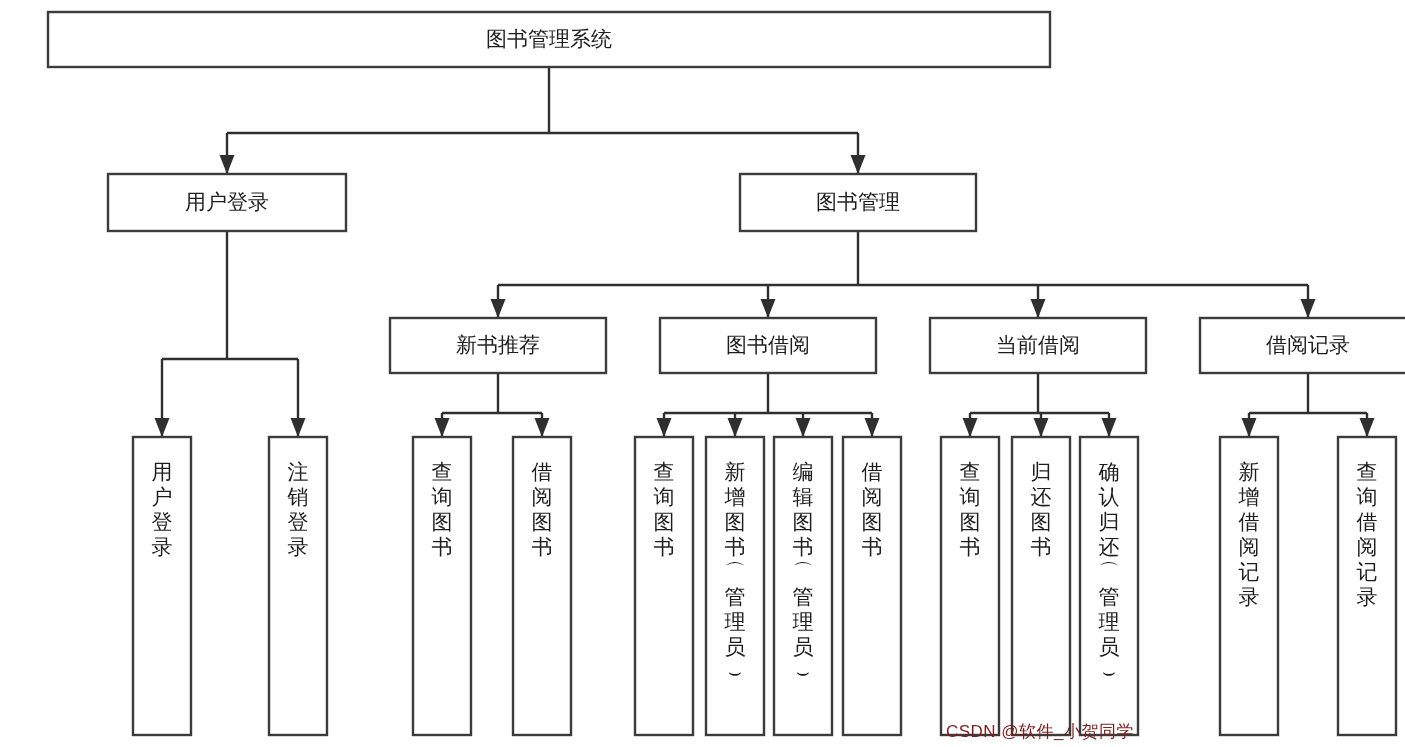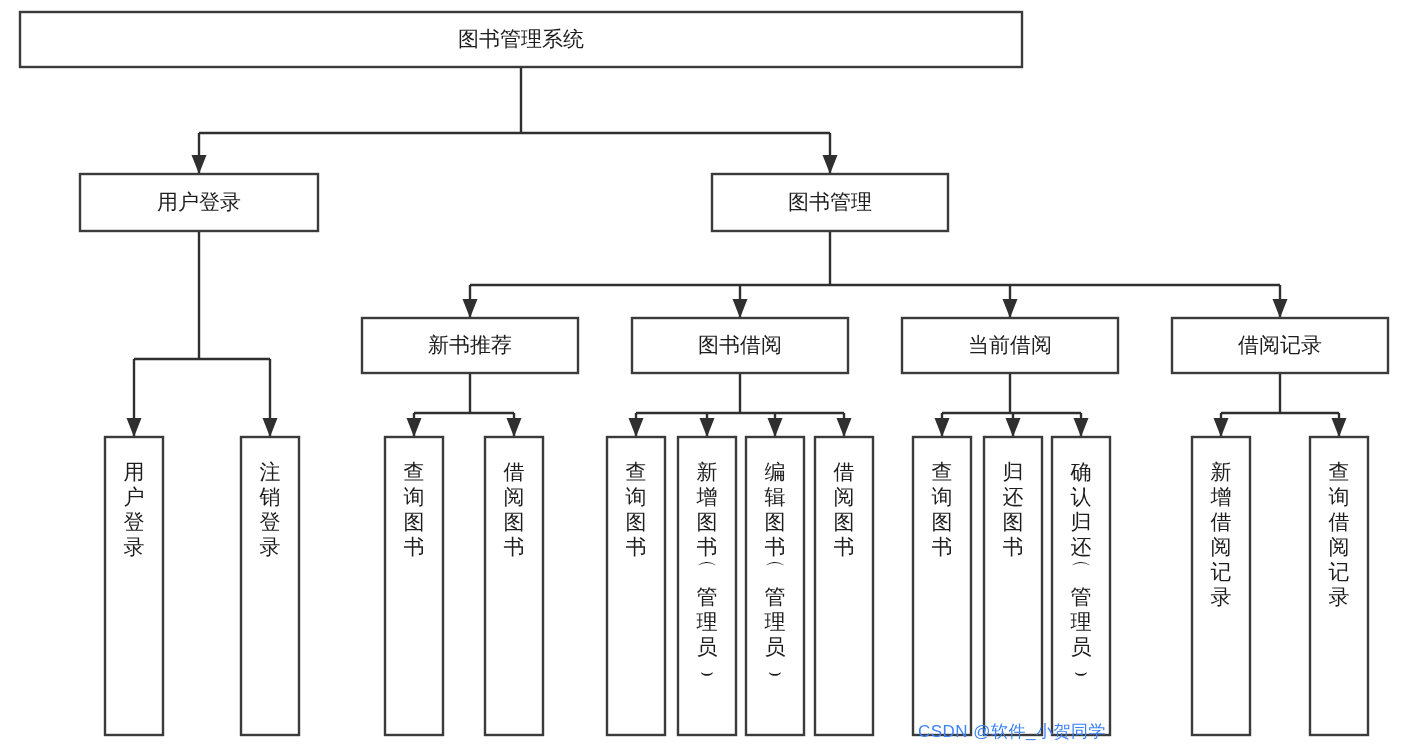--- a/index.html
+++ b/index.html
@@ -12,20 +12,21 @@
     width: 1405px;
     height: 747px;
     font-family: "Liberation Sans", "DejaVu Sans", sans-serif;
     overflow: hidden;
   }
   #diagram-root {
     position: relative;
     width: 1114px;
     height: 747px;
     background: #ffffff;
+    margin-left: 28px;
   }
   svg.diagram-canvas {
     position: absolute;
     left: 0;
     top: 0;
     width: 1405px;
     height: 747px;
     display: block;
   }
   .node-box {
@@ -55,21 +56,21 @@
     font-size: 21px;
     fill: #1d1d1d;
     text-anchor: middle;
   }
   .watermark-text {
     position: absolute;
     right: 8px;
     bottom: 4px;
     font-family: "Liberation Sans", "DejaVu Sans", sans-serif;
     font-size: 17px;
-    color: #3b82f6;
+    color: #7f1d1d;
     letter-spacing: 0.5px;
     white-space: nowrap;
     user-select: none;
   }
 </style>
 </head>
 <body>
 
 <div id="diagram-root">
   <svg class="diagram-canvas" id="diagram-canvas" viewBox="0 0 1405 747" xmlns="http://www.w3.org/2000/svg">

